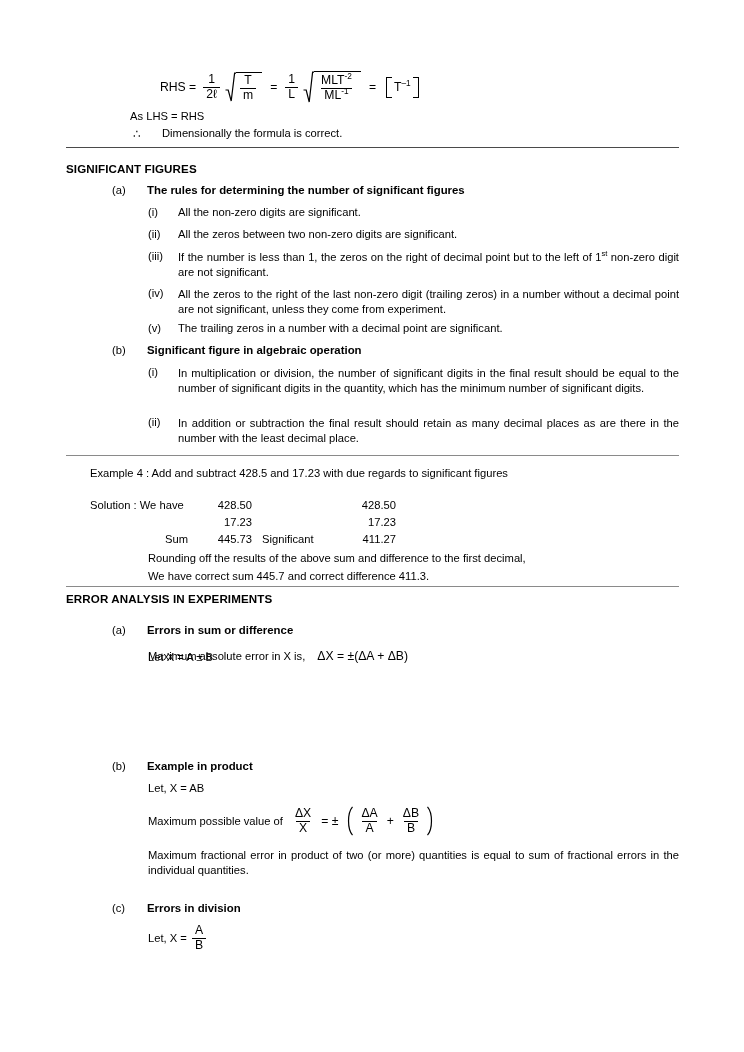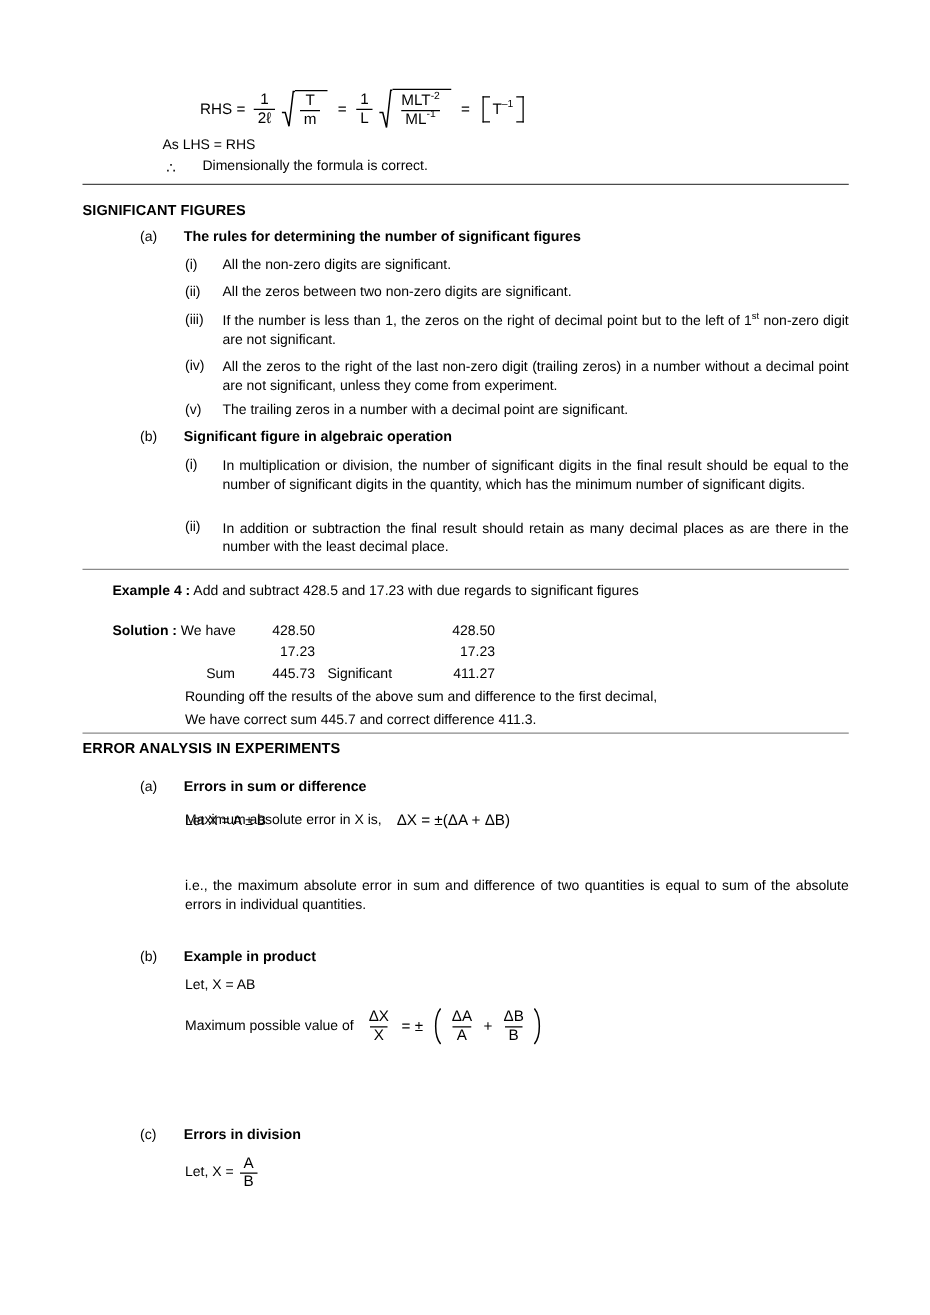--- a/index.html
+++ b/index.html
@@ -66,21 +66,21 @@
     position: absolute;
     left: 148px;
     width: 531px;
     text-align: justify;
     line-height: 14.5px;
   }
   .plain {
     position: absolute;
     white-space: nowrap;
   }
-  .bold { font-weight: bold; padding-left: 24px; }
+  .bold { font-weight: normal; padding-left: 24px; }
 
   sup { font-size: 0.68em; vertical-align: super; line-height: 0; }
 
   
   .math {
     position: absolute;
     display: flex;
     align-items: center;
     font-size: 12.2px;
     white-space: nowrap;
@@ -294,21 +294,20 @@
     <span class="marker">(a)</span>
     <span class="itext">Errors in sum or difference</span>
   </div>
   <div class="plain" style="left:148px; top:651px;">Let  X = A ± B</div>
 
   <div class="math" style="left:148px; top:646px; height:20px; font-size:11.2px;">
     <span>Maximum absolute error in X is,</span>
     <span style="margin-left:12px; font-size:12.2px;">ΔX = ±(ΔA + ΔB)</span>
   </div>
 
-  <div class="para" style="top:702px;">i.e., the maximum absolute error in sum and difference of two quantities is equal to sum of the absolute errors in individual quantities.</div>
 
   <div class="item lvl1" style="top:760px;">
     <span class="marker">(b)</span>
     <span class="itext">Example in product</span>
   </div>
   <div class="plain" style="left:148px; top:782px;">Let,  X = AB</div>
 
   <div class="math" style="left:148px; top:806px; height:30px; font-size:11.2px;">
     <span>Maximum possible value of</span>
     <span class="frac" style="margin-left:9px; font-size:12.2px;">
@@ -334,20 +333,21 @@
         </span>
       </span>
       <span class="paren-r">
         <svg viewBox="0 0 9 30" preserveAspectRatio="none">
             <path d="M1.5 0.8 C6.8 7, 6.8 23, 1.5 29.2" fill="none" stroke="#000" stroke-width="1.2"></path>
           </svg>
       </span>
     </span>
   </div>
 
+  <div class="para" style="top:848px;">Maximum fractional error in product of two (or more) quantities is equal to sum of fractional errors in the individual quantities.</div>
 
   <div class="item lvl1" style="top:902px;">
     <span class="marker">(c)</span>
     <span class="itext">Errors in division</span>
   </div>
 
   <div class="math" style="left:148px; top:924px; height:28px; font-size:11.2px;">
     <span>Let,   X =</span>
     <span class="frac" style="margin-left:5px; font-size:12.2px;">
       <span class="num">A</span>

